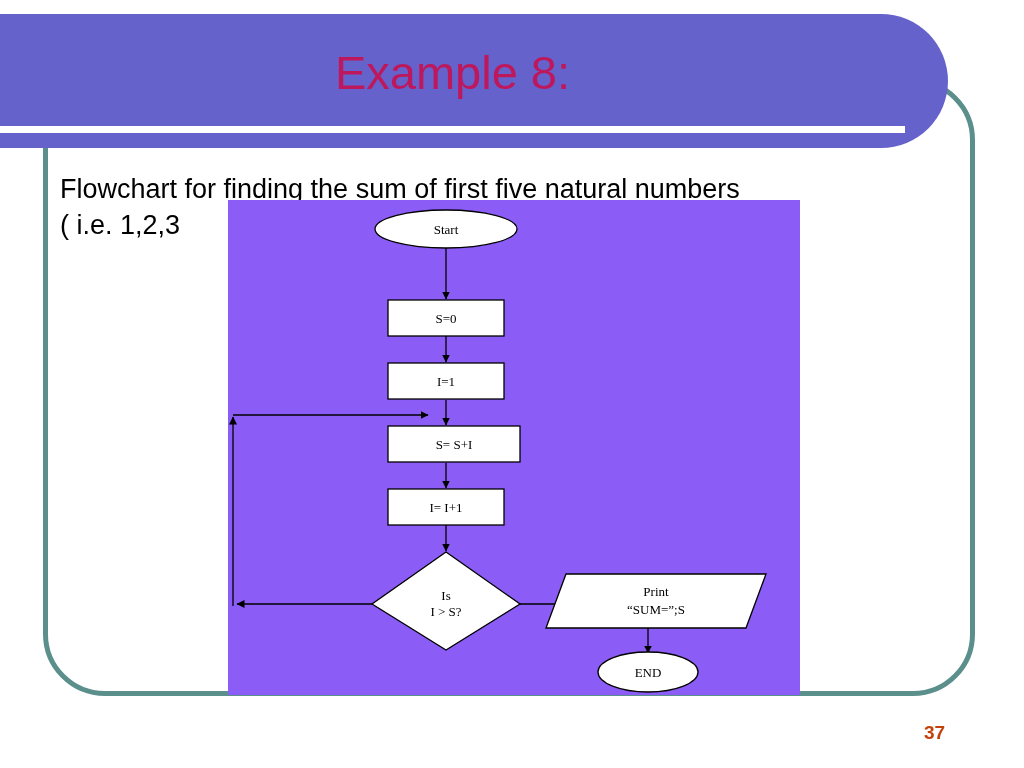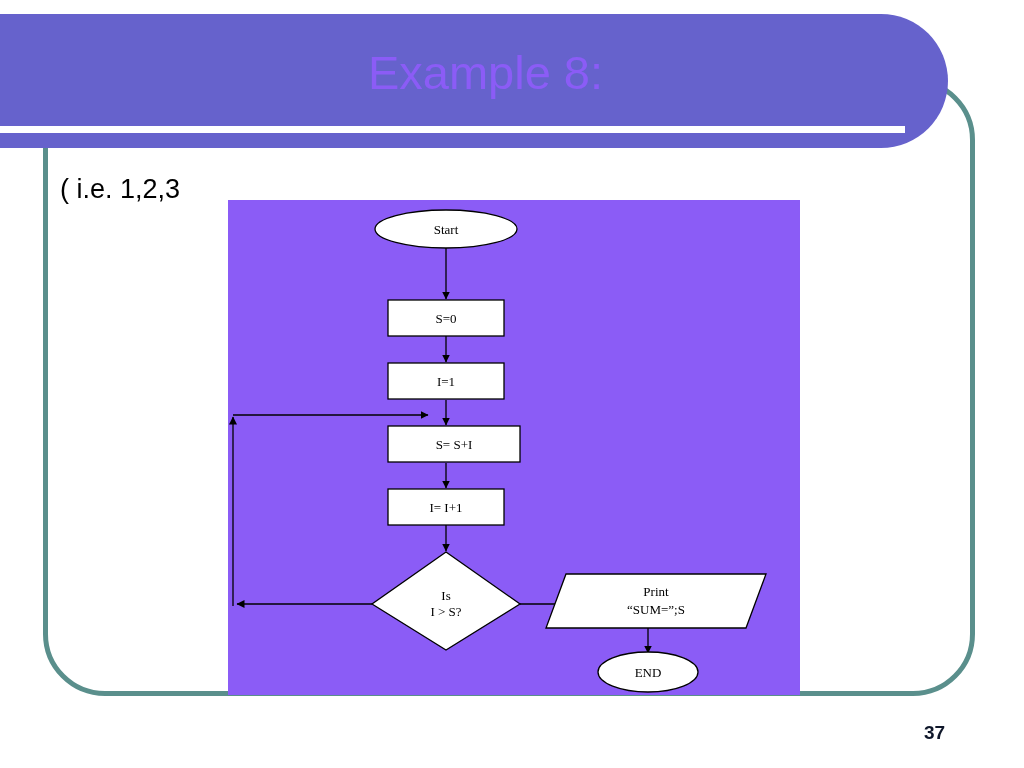--- a/index.html
+++ b/index.html
@@ -48,29 +48,28 @@
     height: 7px;
     background: #ffffff;
     z-index: 6;
   }
   #page-title {
     position: absolute;
     left: 0px;
     top: 48px;
     width: 905px;
     text-align: center;
-    color: #8b5cf6;
+    color: #be185d;
     font-size: 47px;
     line-height: 50px;
     font-family: "Liberation Sans", sans-serif;
     font-weight: normal;
     letter-spacing: 0px;
     z-index: 7;
     white-space: nowrap;
-    padding-left: 33px;
   }
 
   
   #body-text {
     position: absolute;
     left: 60px;
     top: 171px;
     width: 905px;
     color: #000000;
     font-size: 27px;
@@ -93,41 +92,42 @@
   }
   #flowchart-image svg { display: block; }
 
   
   #page-number {
     position: absolute;
     left: 924px;
     top: 722px;
     font-size: 19px;
     font-weight: bold;
-    color: #0f172a;
+    color: #c2410c;
     font-family: "Liberation Sans", sans-serif;
     z-index: 8;
   }
 
   .fc-text {
     font-family: "Liberation Serif", serif;
     font-size: 13px;
     fill: #000000;
   }
 </style>
 </head>
 <body>
 
 <div id="slide-frame"></div>
 
 <div id="title-banner"></div>
 <div id="title-rule"></div>
 <div id="page-title">Example 8:</div>
 
 <div id="body-text">
+  <span class="line">Flowchart for finding the sum of first five natural numbers</span>
   <span class="line">( i.e. 1,2,3</span>
 </div>
 
 <div id="flowchart-image">
   <svg width="572" height="495" viewBox="0 0 572 495" xmlns="http://www.w3.org/2000/svg">
     <defs>
       <marker id="ah" markerWidth="9" markerHeight="9" refX="7.5" refY="4" orient="auto" markerUnits="userSpaceOnUse">
         <path d="M0,0 L8,4 L0,8 z" fill="#000000"></path>
       </marker>
     </defs>

